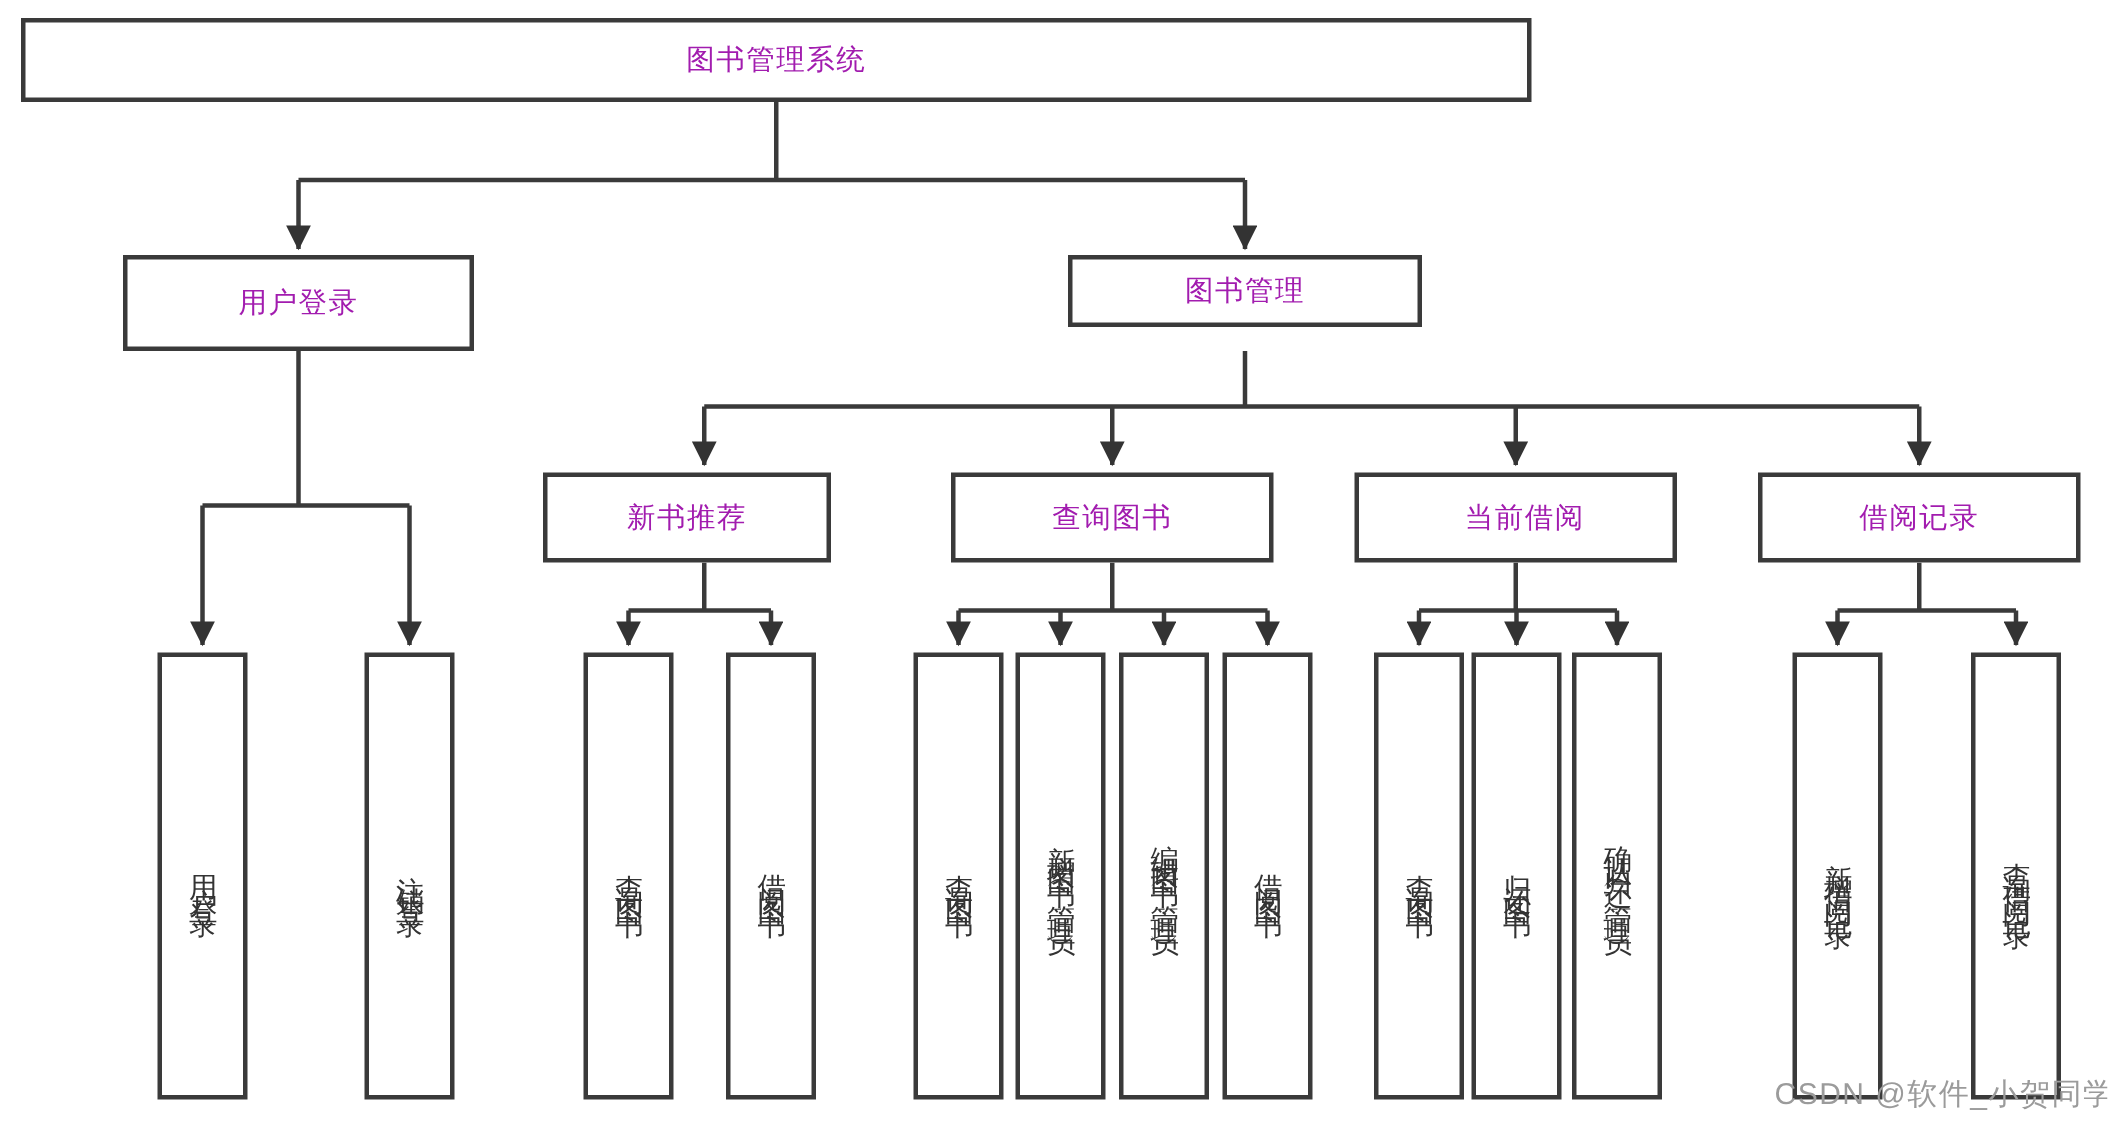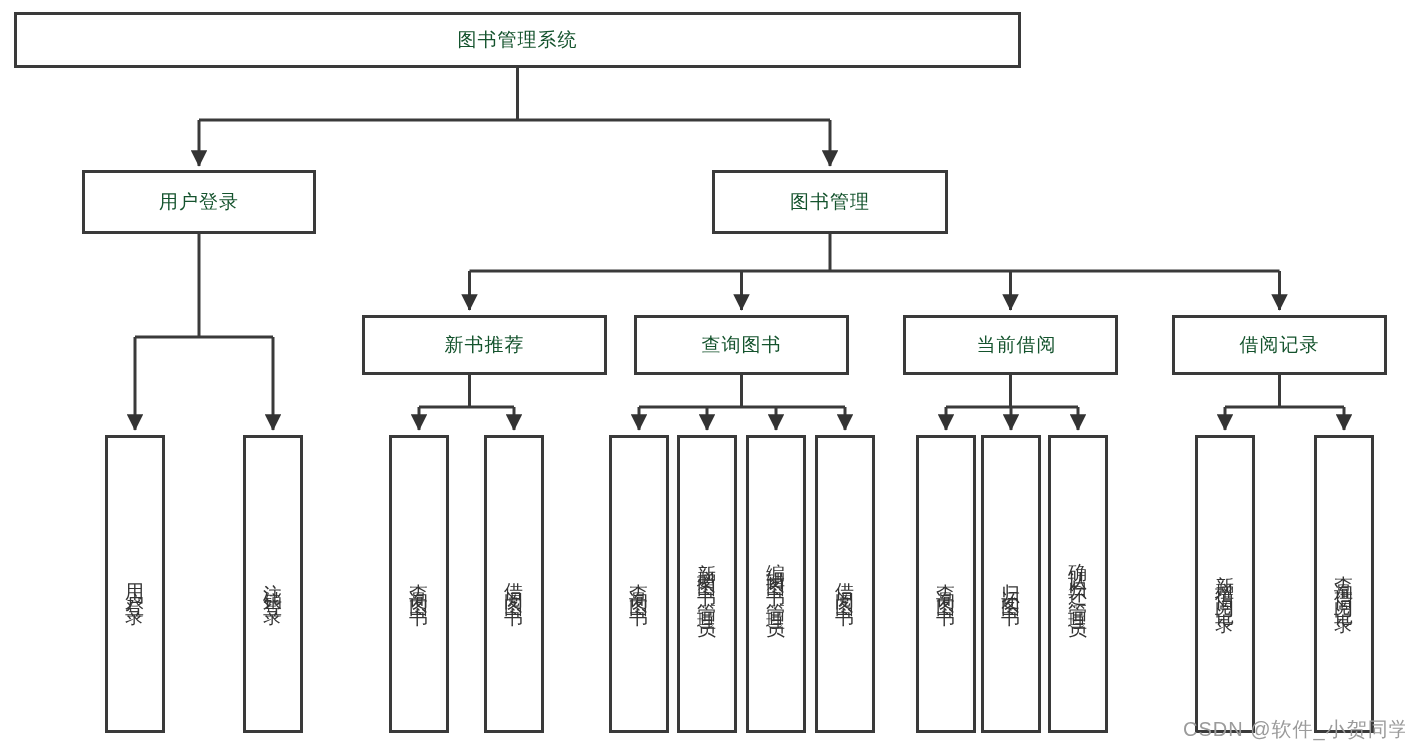--- a/index.html
+++ b/index.html
@@ -25,21 +25,21 @@
   }
   .hbox {
     position: absolute;
     box-sizing: border-box;
     border: 3px solid #3a3a3a;
     background: #ffffff;
     display: flex;
     align-items: center;
     justify-content: center;
     font-size: 19px;
-    color: #14532d;
+    color: #a21caf;
     letter-spacing: 1px;
     z-index: 2;
   }
   .vbox {
     position: absolute;
     box-sizing: border-box;
     width: 60px;
     height: 298px;
     border: 3px solid #3a3a3a;
     background: #ffffff;
@@ -123,25 +123,25 @@
     </g>
   </svg>
 
   <div class="hbox" style="left:14px; top:12px; width:1007px; height:56px;">
     <span>图书管理系统</span>
   </div>
 
   <div class="hbox" style="left:82px; top:170px; width:234px; height:64px;">
     <span>用户登录</span>
   </div>
-  <div class="hbox" style="left:712px; top:170px; width:236px; height:64px;">
+  <div class="hbox" style="left:712px; top:170px; width:236px; height:48px;">
     <span>图书管理</span>
   </div>
 
-  <div class="hbox" style="left:362px; top:315px; width:245px; height:60px;">
+  <div class="hbox" style="left:362px; top:315px; width:192px; height:60px;">
     <span>新书推荐</span>
   </div>
   <div class="hbox" style="left:634px; top:315px; width:215px; height:60px;">
     <span>查询图书</span>
   </div>
   <div class="hbox" style="left:903px; top:315px; width:215px; height:60px;padding-left:12px;">
     <span>当前借阅</span>
   </div>
   <div class="hbox" style="left:1172px; top:315px; width:215px; height:60px;">
     <span>借阅记录</span>

